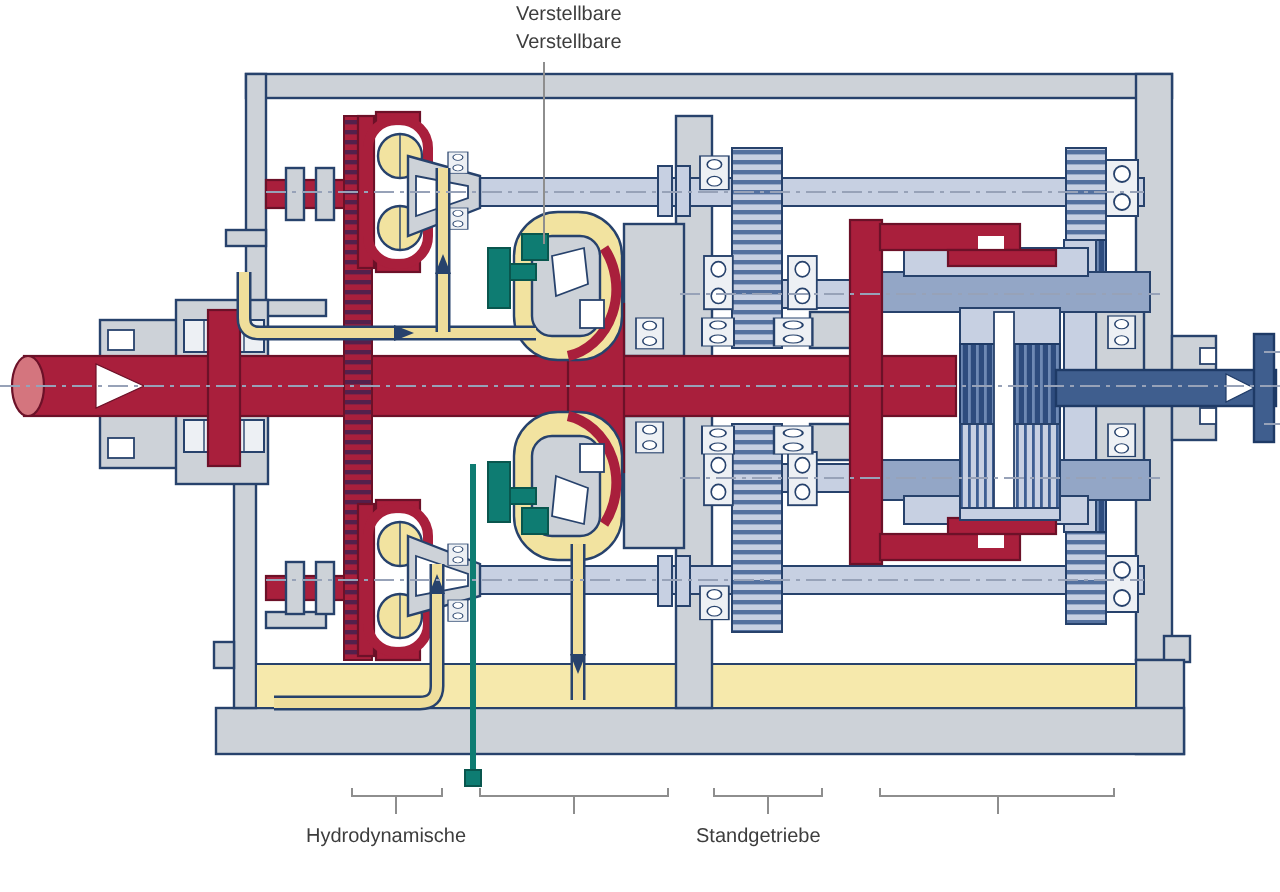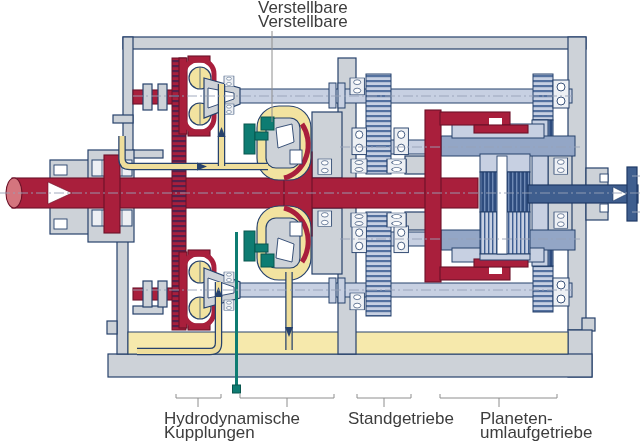--- a/index.html
+++ b/index.html
@@ -6,21 +6,21 @@
     --shaft-red:#A91F3C; --red-stroke:#6C1128; --output-blue:#3F5E8E;
     --casing-gray:#CDD2D8; --oil-yellow:#F6E9AC; --coupling-yellow:#F2E3A0;
     --control-teal:#0E7C72; --outline-navy:#27426C; --gear-light:#C7D0E2;
     --gear-medium:#93A6C6; --gear-dark:#2E4C7E; --label-gray:#3D3D3D;
     --bracket-gray:#8E8E8E;
   }
   html,body{margin:0;padding:0;background:#fff;}
   .stage{position:relative;width:640px;height:446px;background:#fff;overflow:hidden;
          font-family:"Liberation Sans",sans-serif;}
   .stage svg{position:absolute;left:0;top:0;}
-  .lbl{position:absolute;font-size:17px;line-height:14px;color:var(--label-gray);}
+  .lbl{position:absolute;font-size:10px;line-height:14px;color:var(--label-gray);}
   .lbl span{display:block;}
   .cas{fill:var(--casing-gray);stroke:var(--outline-navy);stroke-width:1.2;}
   .red{fill:var(--shaft-red);stroke:var(--red-stroke);stroke-width:1.1;}
   .lt{fill:var(--gear-light);stroke:var(--outline-navy);stroke-width:1;}
   .md{fill:var(--gear-medium);stroke:var(--outline-navy);stroke-width:1;}
   .yel{fill:var(--coupling-yellow);stroke:var(--outline-navy);stroke-width:1.2;}
   .oil{fill:var(--oil-yellow);stroke:var(--outline-navy);stroke-width:1;}
   .teal{fill:var(--control-teal);stroke:#09564E;stroke-width:1;}
   .wht{fill:#fff;stroke:var(--outline-navy);stroke-width:0.9;}
   .brg{fill:#EDF0F4;stroke:var(--outline-navy);stroke-width:1;}
@@ -278,25 +278,20 @@
     <path d="M240,394 V398 H334 V394 M287,398 V407" class="bk"></path>
     <path d="M357,394 V398 H411 V394 M384,398 V407" class="bk"></path>
     <path d="M440,394 V398 H557 V394 M499,398 V407" class="bk"></path>
   </g>
 </svg>
 
 <div class="lbl" style="left:258px;top:1px;">
   <span>Verstellbare</span>
   <span>Verstellbare</span>
 </div>
-<div class="lbl" style="left:164px;top:412px;">
+<div class="lbl" style="left:153px;top:412px;">
   <span>Hydrodynamische</span>
-  <span>Kupplungen</span>
 </div>
 <div class="lbl" style="left:348px;top:412px;">
   <span>Standgetriebe</span>
   <span></span>
 </div>
-<div class="lbl" style="left:480px;top:412px;">
-  <span>Planeten-</span>
-  <span>umlaufgetriebe</span>
-</div>
 </div>
 
 </body></html>

